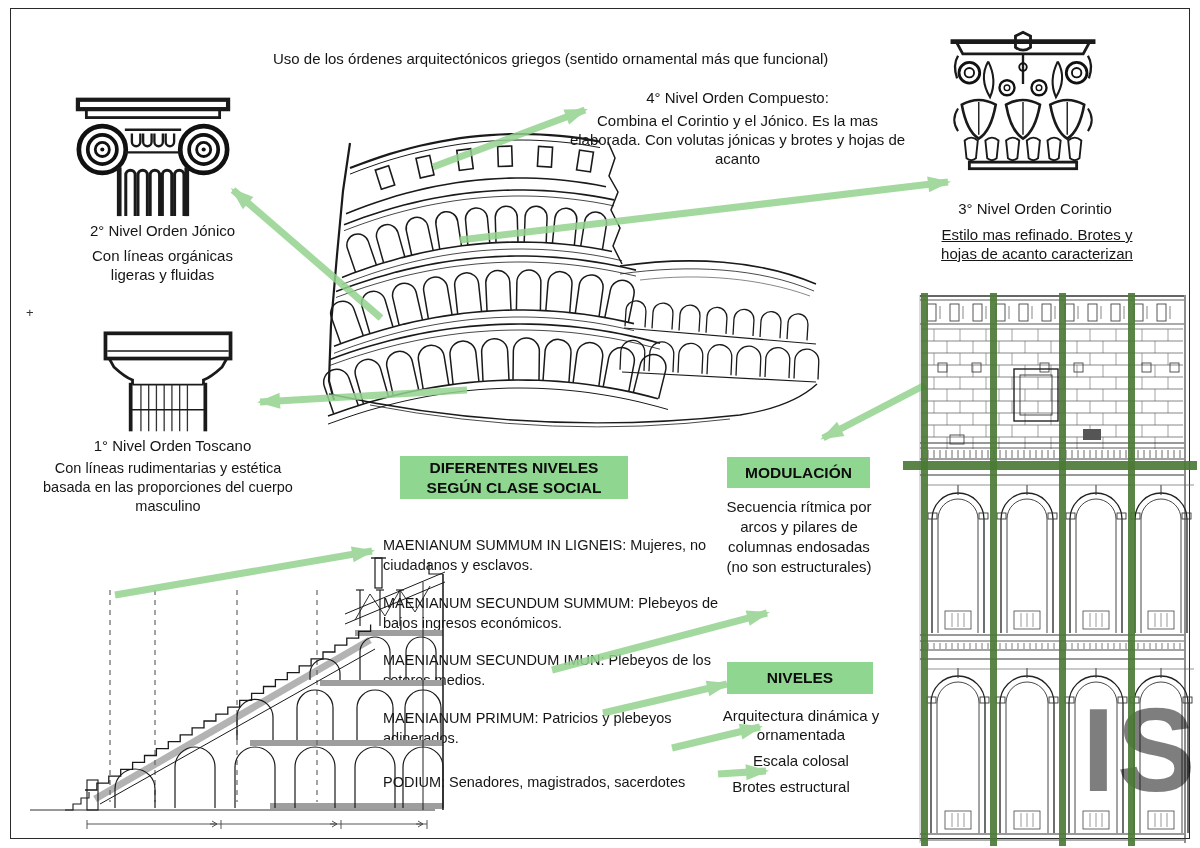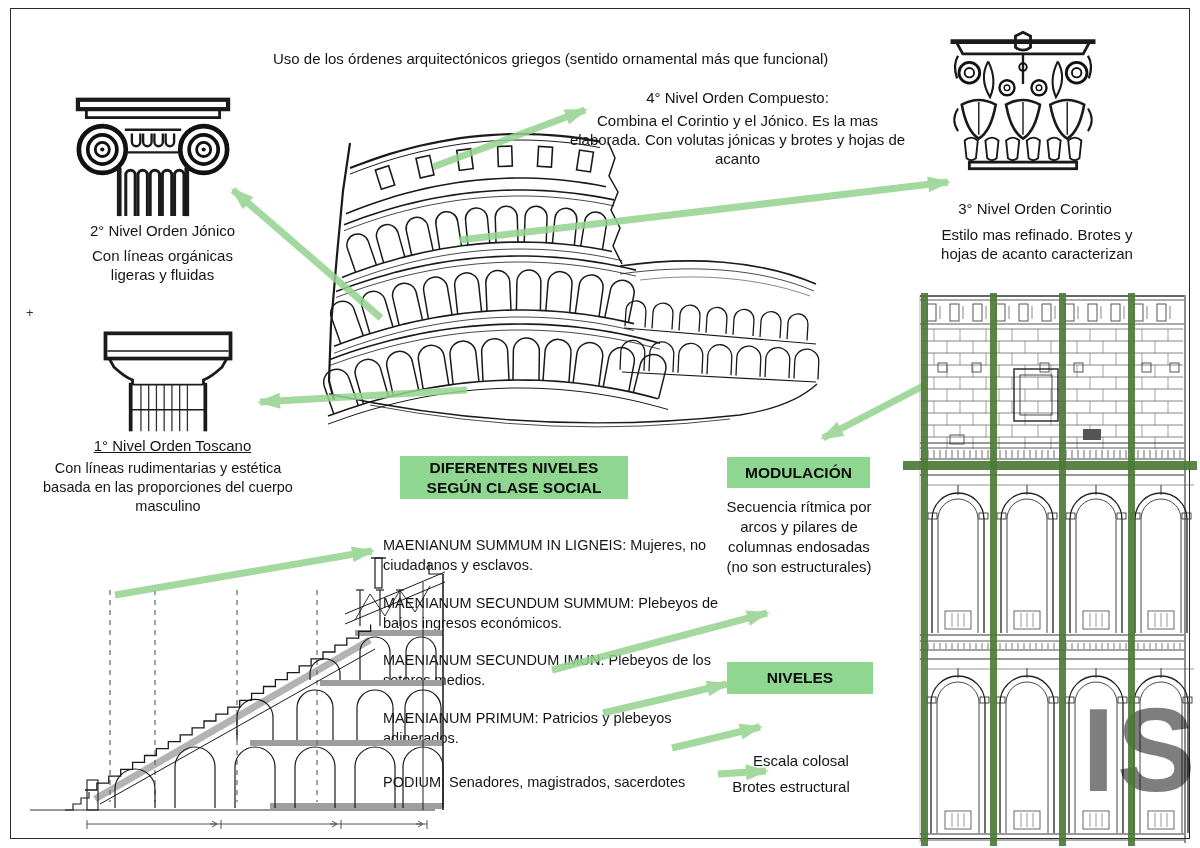--- a/index.html
+++ b/index.html
@@ -100,26 +100,26 @@
       <path d="M89,118 Q96,112 103,118 L101,137 Q96,141 91,137 Z" fill="none" stroke="#1a1a1a" stroke-width="2"></path>
       <path d="M111,118 Q118,112 125,118 L123,137 Q118,141 113,137 Z" fill="none" stroke="#1a1a1a" stroke-width="2"></path>
       <path d="M133,118 Q140,112 147,118 L145,137 Q140,141 135,137 Z" fill="none" stroke="#1a1a1a" stroke-width="2"></path>
       <rect x="28" y="141" width="114" height="7" stroke="#1a1a1a" stroke-width="3" fill="none"></rect>
     </svg>
 
   <div class="txt ctr" style="left:565px;top:88px;width:345px;">4° Nivel Orden Compuesto:</div>
   <div class="txt ctr" style="left:565px;top:111px;width:345px;">Combina el Corintio y el Jónico. Es la mas elaborada. Con volutas jónicas y brotes y hojas de acanto</div>
 
   <div class="txt ctr" style="left:935px;top:199px;width:200px;">3° Nivel Orden Corintio</div>
-  <div class="txt ctr" style="left:928px;top:225px;width:218px;">Estilo mas refinado. Brotes y hojas de acanto caracterizan</div>
+  <div class="txt ctr" style="left:928px;top:225px;width:218px;text-decoration:underline;">Estilo mas refinado. Brotes y hojas de acanto caracterizan</div>
 
   <div class="txt ctr" style="left:70px;top:221px;width:185px;">2° Nivel Orden Jónico</div>
   <div class="txt ctr" style="left:80px;top:246px;width:165px;">Con líneas orgánicas ligeras y fluidas</div>
 
-  <div class="txt ctr" style="left:75px;top:436px;width:195px;text-decoration:underline;">1° Nivel Orden Toscano</div>
+  <div class="txt ctr" style="left:75px;top:436px;width:195px;">1° Nivel Orden Toscano</div>
   <div class="txt ctr" style="left:42px;top:459px;width:252px;font-size:14.5px;">Con líneas rudimentarias y estética basada en las proporciones del cuerpo masculino</div>
 
   <svg id="colo" viewBox="0 0 520 322" style="left:310px;top:118px;width:520px;height:322px;">
       <path d="M40,50.1 L50,46.2 L60,42.6 L70,39.1 L80,35.9 L90,33.0 L100,30.3 L110,27.8 L120,25.6 L130,23.6 L140,21.8 L150,20.2 L160,18.9 L170,17.9 L180,17.1 L190,16.5 L200,16.1 L210,16.0 L220,16.1 L230,16.5 L240,17.1 L250,17.9 L260,18.9 L270,20.2 L280,21.8 L290,23.6 " fill="none" stroke="#1a1a1a" stroke-width="2.2"></path>
       <path d="M40,56.1 L50,52.2 L60,48.6 L70,45.1 L80,41.9 L90,39.0 L100,36.3 L110,33.8 L120,31.6 L130,29.6 L140,27.8 L150,26.2 L160,24.9 L170,23.9 L180,23.1 L190,22.5 L200,22.1 L210,22.0 L220,22.1 L230,22.5 L240,23.1 L250,23.9 L260,24.9 L270,26.2 L280,27.8 L290,29.6 " fill="none" stroke="#1a1a1a" stroke-width="1"></path>
       <path d="M36,95.7 L46,91.7 L56,88.0 L66,84.5 L76,81.2 L86,78.1 L96,75.3 L106,72.8 L116,70.4 L126,68.3 L136,66.5 L146,64.8 L156,63.4 L166,62.3 L176,61.4 L186,60.7 L196,60.2 L206,60.0 L216,60.0 L226,60.3 L236,60.8 L246,61.5 L256,62.5 L266,63.7 L276,65.1 L286,66.8 L296,68.7 " fill="none" stroke="#1a1a1a" stroke-width="1.6"></path>
       <rect x="68" y="49.5055" width="14" height="20" fill="none" stroke="#1a1a1a" stroke-width="1.6" transform="rotate(-17.7 75 59.5055)"></rect>
       <rect x="108" y="38.6495" width="14" height="20" fill="none" stroke="#1a1a1a" stroke-width="1.6" transform="rotate(-12.6 115 48.6495)"></rect>
       <rect x="148" y="31.569499999999998" width="14" height="20" fill="none" stroke="#1a1a1a" stroke-width="1.6" transform="rotate(-7.4 155 41.5695)"></rect>
       <rect x="188" y="28.265500000000003" width="14" height="20" fill="none" stroke="#1a1a1a" stroke-width="1.6" transform="rotate(-2.0 195 38.2655)"></rect>
@@ -196,20 +196,21 @@
   <div class="maen" style="left:383px;top:536px;width:345px;">MAENIANUM SUMMUM IN LIGNEIS: Mujeres, no ciudadanos y esclavos.</div>
   <div class="maen" style="left:383px;top:594px;width:345px;">MAENIANUM SECUNDUM SUMMUM: Plebeyos de bajos ingresos económicos.</div>
   <div class="maen" style="left:383px;top:651px;width:345px;">MAENIANUM SECUNDUM IMUN: Plebeyos de los setores medios.</div>
   <div class="maen" style="left:383px;top:709px;width:345px;">MAENIANUM PRIMUM: Patricios y plebeyos adinerados.</div>
   <div class="maen" style="left:383px;top:773px;width:360px;">PODIUM: Senadores, magistrados, sacerdotes</div>
 
   <div class="gbox" style="left:727px;top:457px;width:143px;height:31px;">MODULACIÓN</div>
   <div class="txt ctr" style="left:720px;top:497px;width:158px;line-height:20px;">Secuencia rítmica por arcos y pilares de columnas endosadas (no son estructurales)</div>
 
   <div class="gbox" style="left:727px;top:662px;width:146px;height:32px;">NIVELES</div>
+  <div class="txt ctr" style="left:710px;top:706px;width:182px;">Arquitectura dinámica y ornamentada</div>
   <div class="txt ctr" style="left:710px;top:751px;width:182px;">Escala colosal</div>
   <div class="txt ctr" style="left:700px;top:777px;width:182px;">Brotes estructural</div>
 
   <svg id="xsec" viewBox="0 0 410 292" style="left:25px;top:552px;width:410px;height:292px;">
       <path d="M70,247 L345,88" fill="none" stroke="#b3b3b3" stroke-width="7"></path>
       <rect x="225" y="188" width="193" height="6" fill="#9e9e9e"></rect>
       <rect x="295" y="128" width="123" height="6" fill="#9e9e9e"></rect>
       <rect x="330" y="78" width="88" height="6" fill="#9e9e9e"></rect>
       <rect x="245" y="251" width="173" height="6" fill="#9e9e9e"></rect>
       <line x1="85" y1="38" x2="85" y2="250" stroke="#666" stroke-width="1.2" stroke-dasharray="5 5"></line>

